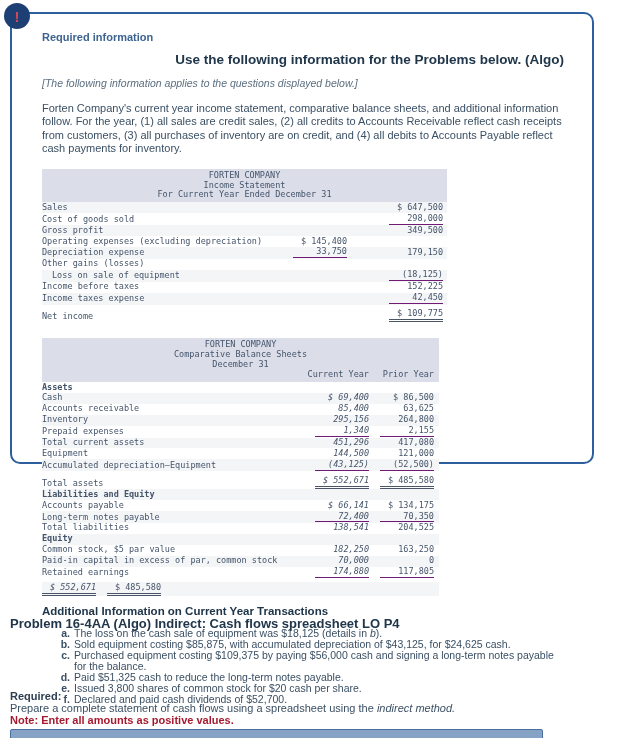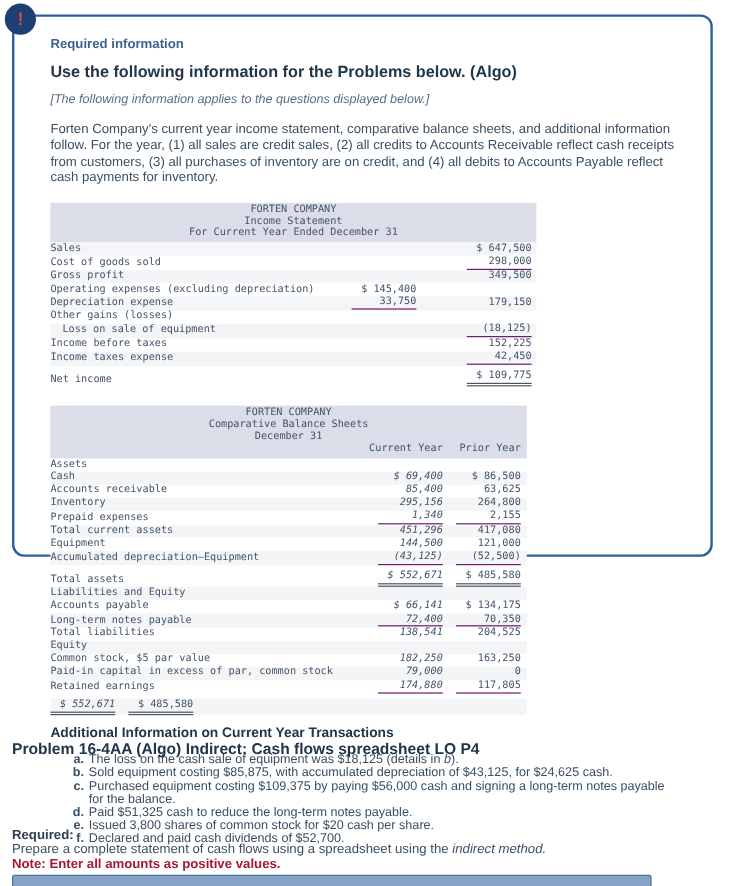--- a/index.html
+++ b/index.html
@@ -9,41 +9,41 @@
   
   .frame { position:absolute; left:10px; top:12px; width:584px; height:452px;
            border:2px solid #2d5f9e; border-radius:10px; background:#ffffff;
            padding:17px 28px 0 30px; }
   .alert-badge { position:absolute; left:4px; top:3px; width:26px; height:26px;
            border-radius:50%; background:#1e3f74; z-index:3;
            display:flex; align-items:center; justify-content:center; }
   .alert-badge .mark { color:#d04a55; font-weight:bold; font-size:15px; line-height:1; }
 
   .req-label { color:#3d6391; font-size:11px; font-weight:bold; margin-bottom:9px; }
-  .main-title { color:#20364a; font-size:13.5px; font-weight:bold; margin-bottom:10px; }
+  .main-title { color:#20364a; font-size:13.5px; font-weight:bold; margin-bottom:10px;text-align:right; }
   .subtitle { color:#5b6e7f; font-size:10.5px; font-style:italic; margin-bottom:13px; }
   .intro { color:#3a4f63; font-size:11px; line-height:1.22; margin-bottom:13px; width:524px; }
 
   
   .ftable { font-family:"DejaVu Sans Mono","Liberation Mono",monospace;
             font-size:8.5px; line-height:9.9px; color:#44546a; }
   .ftable.is { width:405px; margin-bottom:16px; }
   .ftable.bs { width:397px; margin-bottom:9px; }
   .thead { background:#dbdee9; padding:2px 0 2px 0; }
   .thead .tl { display:block; text-align:center; }
   .colhead { display:flex; }
   .colhead .sp { flex:1; }
   .colhead .h1 { width:70px; text-align:right; }
   .colhead .h2 { width:65px; text-align:right; }
   .colhead .tr0 { width:5px; }
   .trow { display:flex; align-items:flex-end; padding:0.5px 0; }
   .trow.shade { background:#f4f5f7; }
   .trow.gap { margin-top:4px; }
   .tlabel { flex:1; min-width:0; white-space:nowrap; }
-  .tlabel.b { font-weight:normal; }
+  .tlabel.b { font-weight:bold; }
   .tlabel.ind { padding-left:10px; }
   .num { text-align:right; white-space:nowrap; }
   .is-c1 { width:54px; margin-right:42px; }
   .is-c2 { width:54px; margin-right:4px; }
   .bs-c1 { width:54px; margin-right:11px;font-style:italic; }
   .bs-c2 { width:54px; margin-right:5px; }
   .su { border-bottom:1px solid #701a75; }
   .du { border-bottom:3px double #4a5568; }
 
   
@@ -220,21 +220,21 @@
           <span class="bs-c1 num"></span>
           <span class="bs-c2 num"></span>
         </div>
         <div class="trow">
           <span class="tlabel">Common stock, $5 par value</span>
           <span class="bs-c1 num">182,250</span>
           <span class="bs-c2 num">163,250</span>
         </div>
         <div class="trow shade">
           <span class="tlabel">Paid-in capital in excess of par, common stock</span>
-          <span class="bs-c1 num">79,000</span>
+          <span class="bs-c1 num">70,000</span>
           <span class="bs-c2 num">0</span>
         </div>
         <div class="trow">
           <span class="tlabel">Retained earnings</span>
           <span class="bs-c1 num su">174,880</span>
           <span class="bs-c2 num su">117,805</span>
         </div>
         <div class="trow shade gap">
           <span class="bs-c1 num du">$ 552,671</span>
           <span class="bs-c2 num du">$ 485,580</span>

